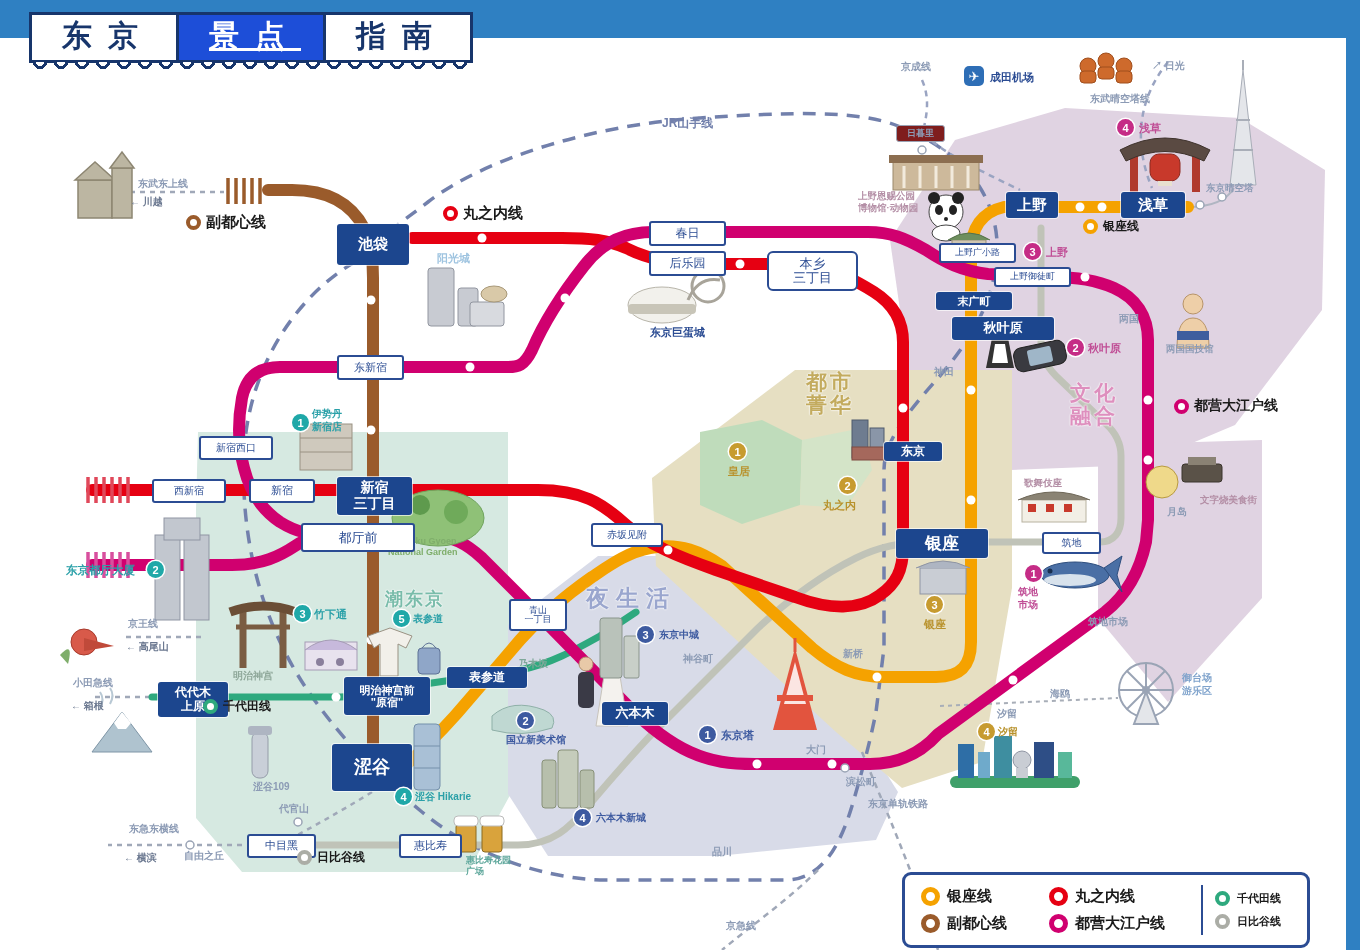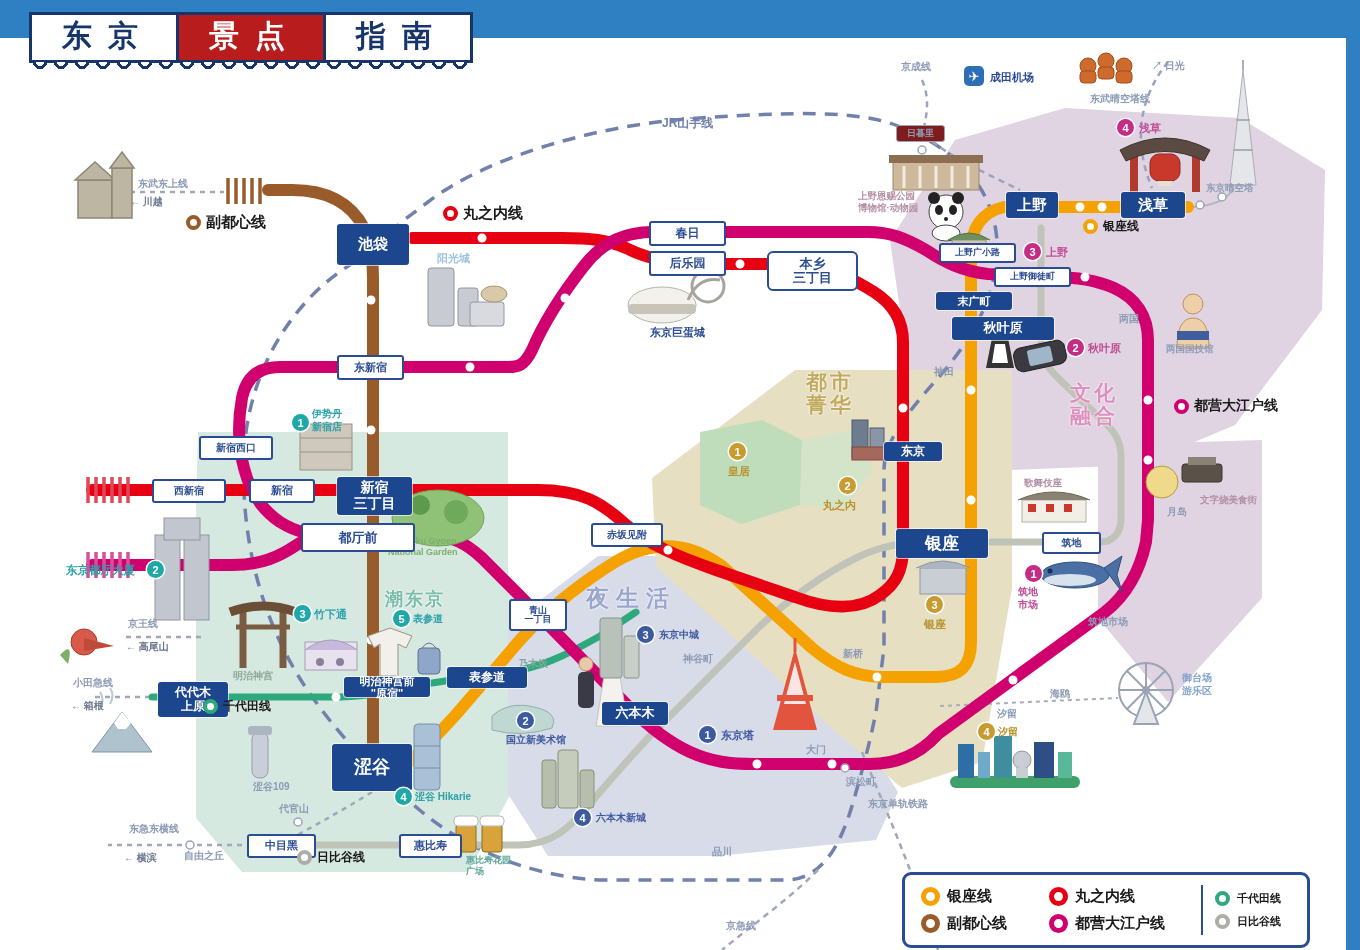--- a/index.html
+++ b/index.html
@@ -4,29 +4,29 @@
 <style>
   html,body{margin:0;padding:0;background:#fff;}
   #stage{position:relative;width:1360px;height:950px;overflow:hidden;background:#fff;
          font-family:"Liberation Sans",sans-serif;}
   .topbar{position:absolute;left:0;top:0;width:1360px;height:38px;background:#2F80C2;}
   .rightbar{position:absolute;right:0;top:0;width:14px;height:950px;background:#2F80C2;}
   .title-wrap{position:absolute;left:32px;top:12px;display:flex;z-index:40;}
   .tseg{border:3px solid #17356B;padding:1px 22px 3px 30px;font-size:30px;font-weight:bold;
         letter-spacing:16px;margin-left:-3px;position:relative;}
   .tseg.light{background:#fff;color:#17356B;}
-  .tseg.dark{background:#b91c1c;color:#fff;}
+  .tseg.dark{background:#1d4ed8;color:#fff;text-decoration:underline;}
   .title-wrap::after{content:"";position:absolute;left:0;right:0;bottom:-7px;height:8px;
         background-image:radial-gradient(circle at 8px 0px,#fff 0 4px,#17356B 4px 7px,transparent 7px);
         background-size:21px 8px;background-repeat:repeat-x;}
   svg{position:absolute;left:0;top:0;}
   .bn{position:absolute;background:#1C468E;color:#fff;font-weight:bold;border-radius:3px;
       display:flex;align-items:center;justify-content:center;text-align:center;
       white-space:pre-line;line-height:1.12;z-index:20;box-shadow:0 0 0 1px rgba(255,255,255,.65);}
-  .bw{position:absolute;background:#fff;border:2px solid #2B4C93;color:#2B4C93;font-weight:bold;
+  .bw{position:absolute;background:#fff;border:2px solid #2B4C93;color:#2B4C93;font-weight:normal;
       border-radius:3px;display:flex;align-items:center;justify-content:center;text-align:center;
       white-space:pre-line;line-height:1.05;z-index:20;}
   .bg{position:absolute;background:#7f1d1d;border:1px solid #9AA3B5;color:#8C9BB5;font-weight:bold;
       border-radius:3px;display:flex;align-items:center;justify-content:center;z-index:20;}
   .lbl{position:absolute;font-weight:bold;color:#8C9BB5;font-size:10px;white-space:pre-line;
        line-height:1.25;z-index:15;}
   .badge{position:absolute;width:17px;height:17px;border-radius:50%;color:#fff;font-size:11px;
        font-weight:bold;display:flex;align-items:center;justify-content:center;
        box-shadow:0 0 0 1.5px #fff;z-index:25;}
   .roundel{width:15px;height:15px;border-radius:50%;background:#fff;border:4.5px solid #000;
@@ -357,21 +357,21 @@
 <div class="rightbar"></div>
 <div class="title-wrap">
   <div class="tseg light">东京</div>
   <div class="tseg dark">景点</div>
   <div class="tseg light">指南</div>
 </div>
 
 <div class="bn" style="left:337px;top:224px;width:72px;height:41px;font-size:15px;">池袋</div>
 <div class="bn" style="left:337px;top:477px;width:75px;height:38px;font-size:14px;">新宿
 三丁目</div>
-<div class="bn" style="left:344px;top:677px;width:86px;height:20px;font-size:11px;">明治神宫前
+<div class="bn" style="left:344px;top:677px;width:86px;height:38px;font-size:11px;">明治神宫前
 "原宿"</div>
 <div class="bn" style="left:332px;top:744px;width:80px;height:47px;font-size:18px;">涩谷</div>
 <div class="bn" style="left:158px;top:682px;width:70px;height:35px;font-size:12px;">代代木
 上原</div>
 <div class="bn" style="left:447px;top:667px;width:80px;height:21px;font-size:12px;">表参道</div>
 <div class="bn" style="left:602px;top:702px;width:66px;height:23px;font-size:13px;">六本木</div>
 <div class="bn" style="left:884px;top:442px;width:58px;height:19px;font-size:12px;">东京</div>
 <div class="bn" style="left:896px;top:529px;width:92px;height:29px;font-size:17px;">银座</div>
 <div class="bn" style="left:936px;top:292px;width:76px;height:18px;font-size:11px;">末广町</div>
 <div class="bn" style="left:952px;top:317px;width:102px;height:23px;font-size:13px;">秋叶原</div>

